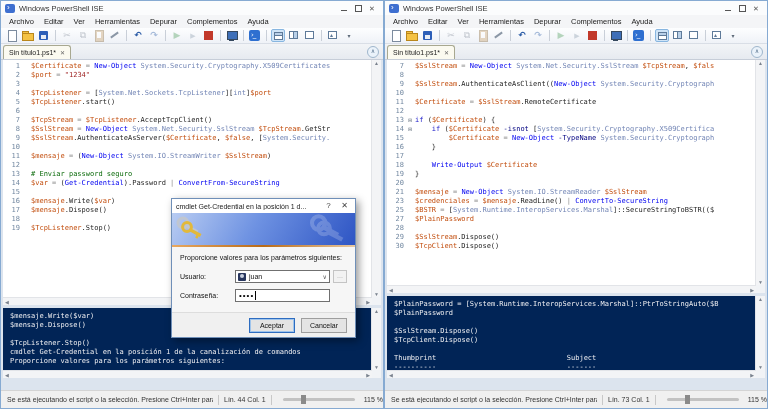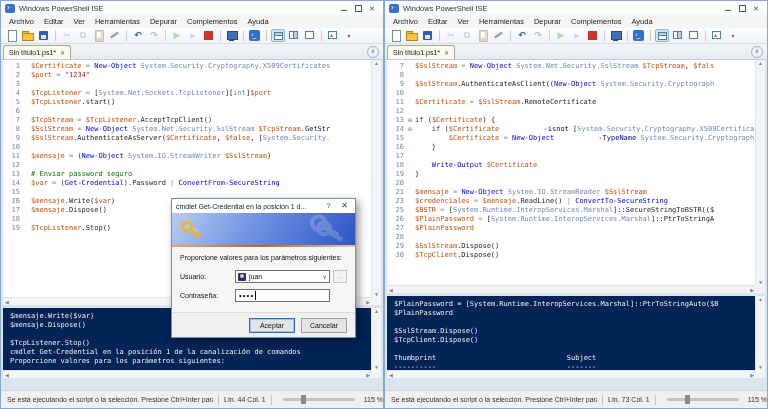--- a/index.html
+++ b/index.html
@@ -74,21 +74,21 @@
   .code-area{position:absolute;left:0;top:0;right:9px;bottom:8px;background:#fff;overflow:hidden;padding-top:2px;}
   .vscroll{position:absolute;right:0;top:0;bottom:8px;width:9px;background:#F3F4F6;border-left:1px solid #E2E4E8;
            display:flex;flex-direction:column;justify-content:space-between;font-size:5px;color:#7A828E;text-align:center;}
   .hscroll{position:absolute;left:0;right:9px;bottom:0;height:8px;background:#F3F4F6;border-top:1px solid #E2E4E8;
            display:flex;justify-content:space-between;align-items:center;font-size:5px;color:#7A828E;padding:0 2px;box-sizing:border-box;}
   .cl{display:flex;height:9px;line-height:9px;font:7px "DejaVu Sans Mono",monospace;white-space:pre;}
   .ln{width:17px;text-align:right;color:#7187A0;padding-right:4px;flex:none;}
   .fold{width:7px;flex:none;font:5px "DejaVu Sans",sans-serif;line-height:9px;color:#5E6B7A;}
   .lc{flex:1;overflow:hidden;}
   .tk-v{color:#C24D0D;} .tk-c{color:#0000F0;} .tk-t{color:#7285B5;} .tk-s{color:#9B1B1B;}
-  .tk-m{color:#0A6A0A;} .tk-o{color:#8A8A8A;} .tk-p{color:#000080;padding-left:40px;} .tk-k{color:#1818C8;} .tk-b{color:#1E1E1E;}
+  .tk-m{color:#0A6A0A;} .tk-o{color:#8A8A8A;} .tk-p{color:#000080;} .tk-k{color:#1818C8;} .tk-b{color:#1E1E1E;}
   .console-pre{position:absolute;left:0;top:0;right:9px;bottom:8px;margin:0;background:#012456;color:#EFEFF2;
                font:7px/9px "DejaVu Sans Mono",monospace;padding:4px 0 0 7px;overflow:hidden;white-space:pre;}
 
   .statusbar{height:17px;flex:none;background:#F0F0F0;border-top:1px solid #D4D4D4;display:flex;align-items:center;
              font-size:7px;color:#333;padding:0 6px;gap:5px;}
   .sb-msg{white-space:nowrap;overflow:hidden;max-width:206px;flex:none;}
   .sb-sep{width:1px;height:10px;background:#C8C8C8;flex:none;}
   .sb-pos{white-space:nowrap;flex:none;}
   .sb-slider{width:72px;height:3px;background:#C2C2C2;border-radius:2px;position:relative;flex:none;margin-left:6px;}
   .sb-hdl{position:absolute;left:18px;top:-3px;width:5px;height:9px;background:#8A8A8A;}
@@ -312,21 +312,20 @@
             <div class="cl"><span class="ln">14</span><span class="fold">⊟</span><span class="lc"><span class="tk-b">    </span><span class="tk-k">if</span><span class="tk-b"> (</span><span class="tk-v">$Certificate</span><span class="tk-p"> -isnot</span><span class="tk-b"> [</span><span class="tk-t">System.Security.Cryptography.X509Certifica</span></span></div>
             <div class="cl"><span class="ln">15</span><span class="fold"></span><span class="lc"><span class="tk-b">        </span><span class="tk-v">$Certificate</span><span class="tk-o"> = </span><span class="tk-c">New-Object</span><span class="tk-p"> -TypeName</span><span class="tk-t"> System.Security.Cryptograph</span></span></div>
             <div class="cl"><span class="ln">16</span><span class="fold"></span><span class="lc"><span class="tk-b">    }</span></span></div>
             <div class="cl"><span class="ln">17</span><span class="fold"></span><span class="lc"></span></div>
             <div class="cl"><span class="ln">18</span><span class="fold"></span><span class="lc"><span class="tk-b">    </span><span class="tk-c">Write-Output</span><span class="tk-v"> $Certificate</span></span></div>
             <div class="cl"><span class="ln">19</span><span class="fold"></span><span class="lc"><span class="tk-b">}</span></span></div>
             <div class="cl"><span class="ln">20</span><span class="fold"></span><span class="lc"></span></div>
             <div class="cl"><span class="ln">21</span><span class="fold"></span><span class="lc"><span class="tk-v">$mensaje</span><span class="tk-o"> = </span><span class="tk-c">New-Object</span><span class="tk-t"> System.IO.StreamReader</span><span class="tk-v"> $SslStream</span></span></div>
             <div class="cl"><span class="ln">23</span><span class="fold"></span><span class="lc"><span class="tk-v">$credenciales</span><span class="tk-o"> = </span><span class="tk-v">$mensaje</span><span class="tk-b">.ReadLine()</span><span class="tk-o"> | </span><span class="tk-c">ConvertTo-SecureString</span></span></div>
             <div class="cl"><span class="ln">25</span><span class="fold"></span><span class="lc"><span class="tk-v">$BSTR</span><span class="tk-o"> = </span><span class="tk-b">[</span><span class="tk-t">System.Runtime.InteropServices.Marshal</span><span class="tk-b">]::SecureStringToBSTR(($</span></span></div>
-            <div class="cl"><span class="ln">26</span><span class="fold"></span><span class="lc"><span class="tk-v">$PlainPassword</span><span class="tk-o"> = </span><span class="tk-b">[</span><span class="tk-t">System.Runtime.InteropServices.Marshal</span><span class="tk-b">]::PtrToStringA</span></span></div>
             <div class="cl"><span class="ln">27</span><span class="fold"></span><span class="lc"><span class="tk-v">$PlainPassword</span></span></div>
             <div class="cl"><span class="ln">28</span><span class="fold"></span><span class="lc"></span></div>
             <div class="cl"><span class="ln">29</span><span class="fold"></span><span class="lc"><span class="tk-v">$SslStream</span><span class="tk-b">.Dispose()</span></span></div>
             <div class="cl"><span class="ln">30</span><span class="fold"></span><span class="lc"><span class="tk-v">$TcpClient</span><span class="tk-b">.Dispose()</span></span></div>
           </div>
         <div class="vscroll">
             <span>▲</span>
             <span>▼</span>
           </div>
         <div class="hscroll">

